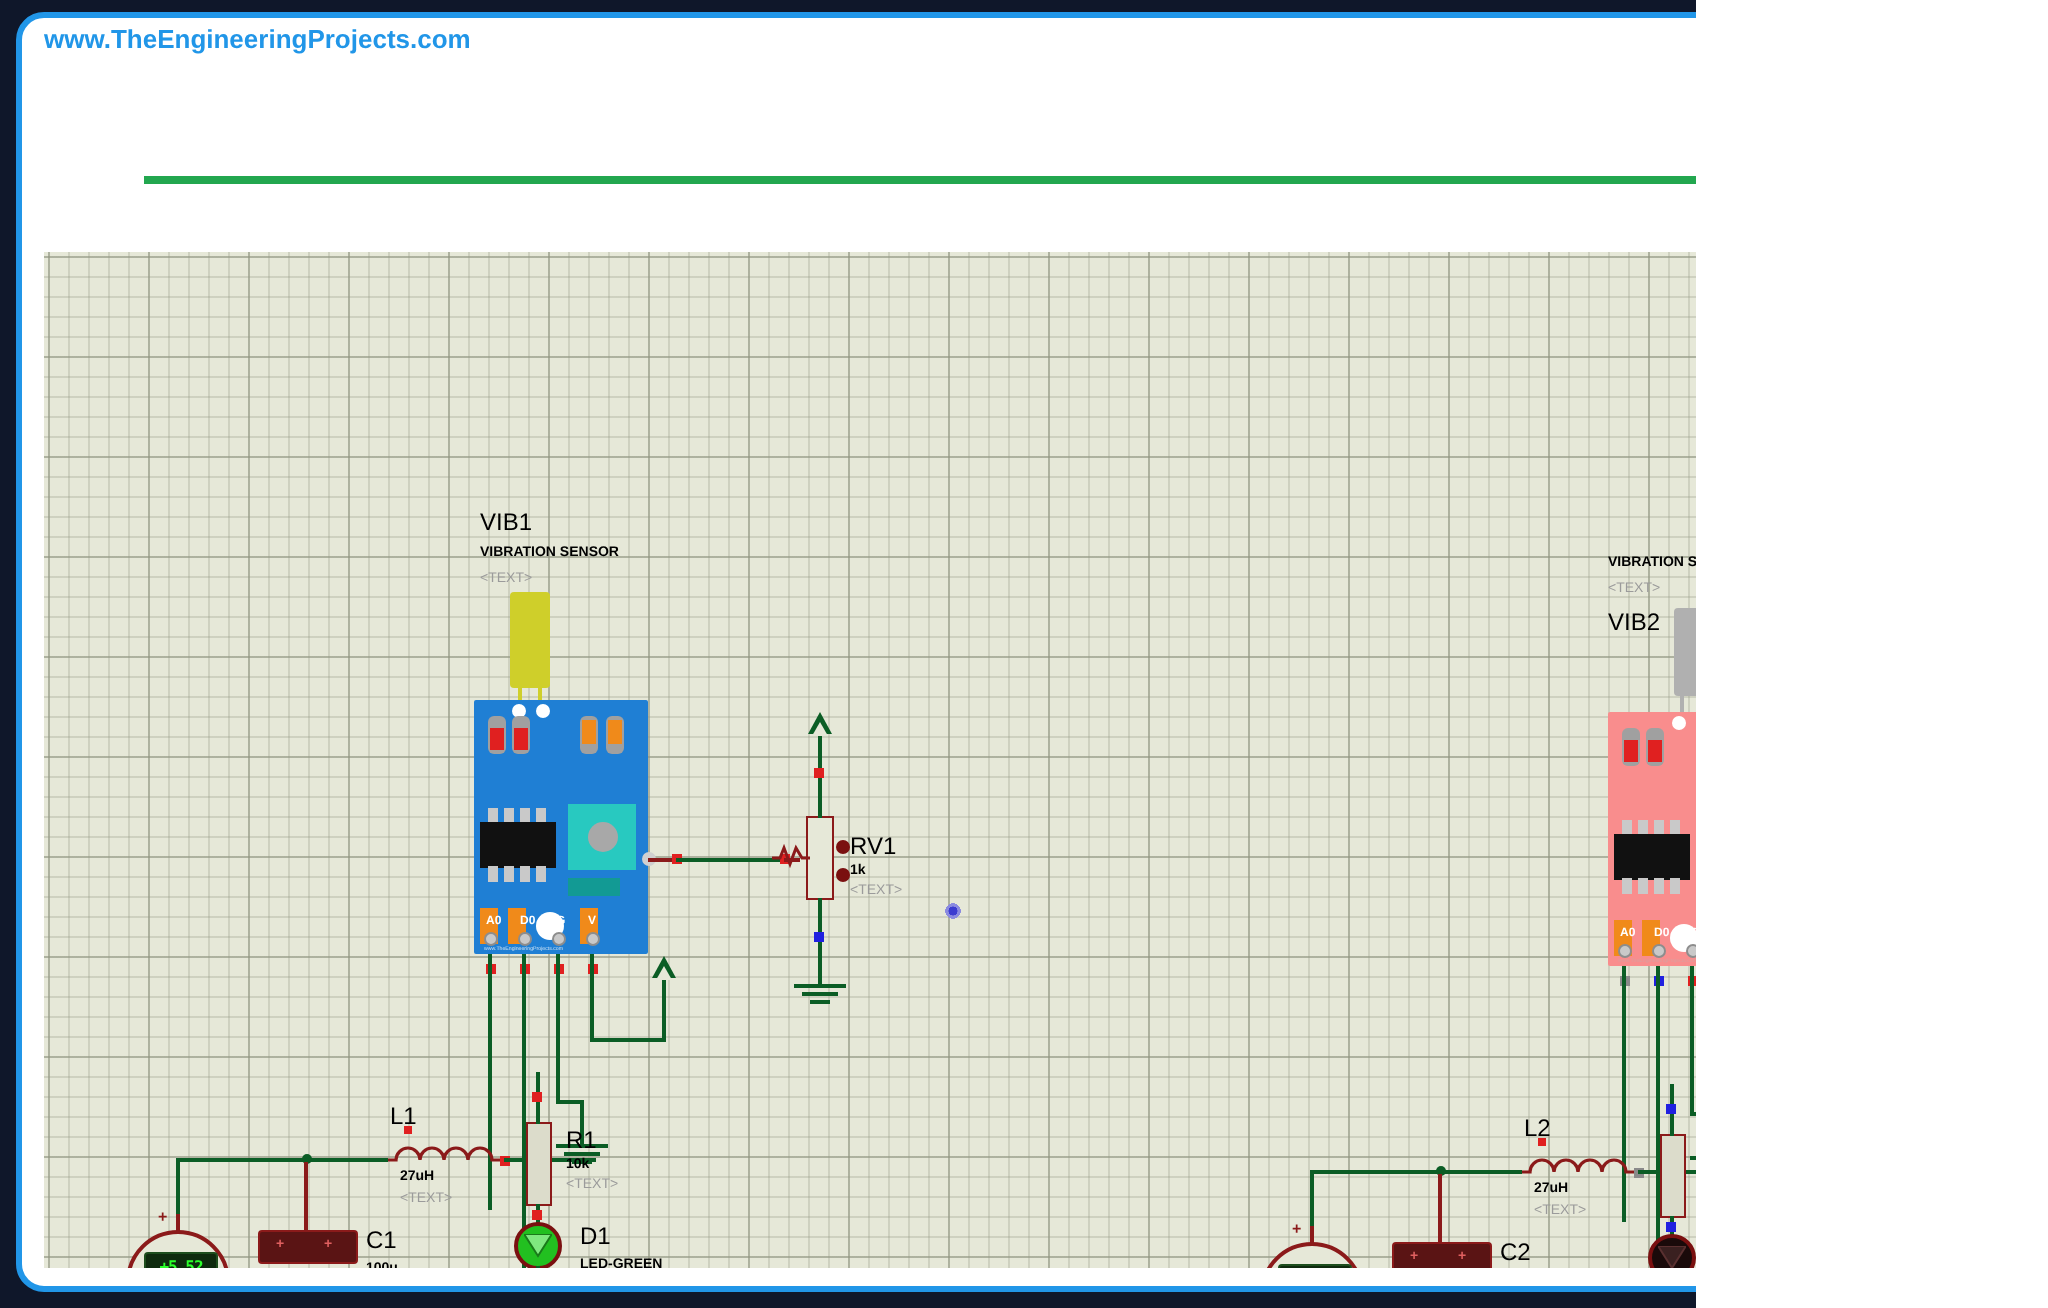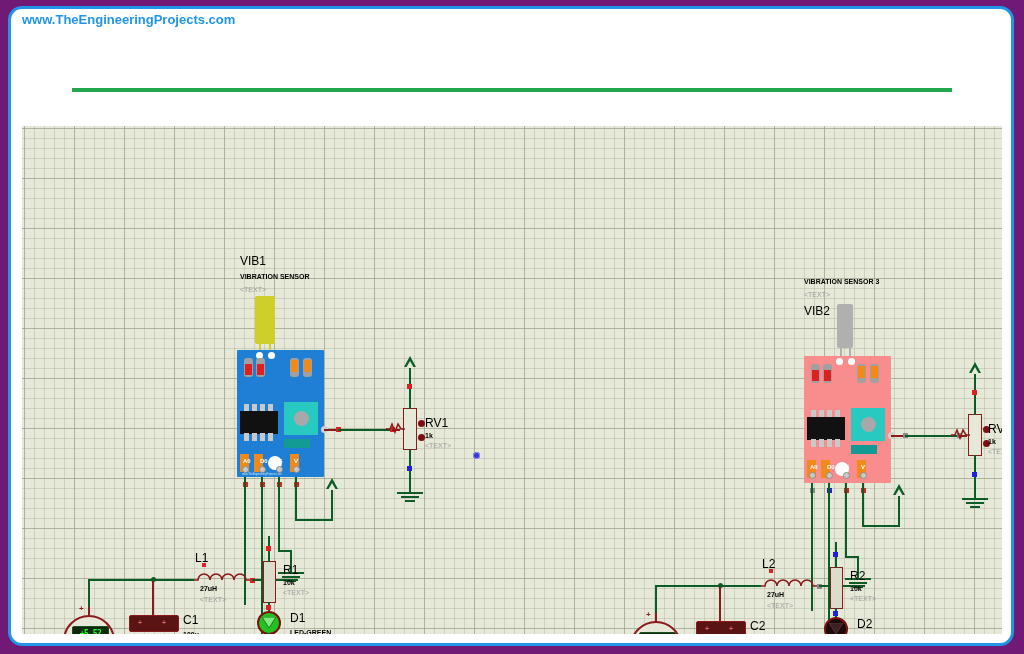--- a/index.html
+++ b/index.html
@@ -1,18 +1,18 @@
 <!DOCTYPE html>
 <html><head>
 <meta charset="utf-8">
 <style>
   html,body{margin:0;padding:0;background:#ffffff;}
   body{width:1024px;height:654px;font-family:"Liberation Sans",sans-serif;}
 
-  #page{position:relative;width:1024px;height:654px;background:#701a75;overflow:hidden;text-decoration:underline;}
+  #page{position:relative;width:848px;height:654px;background:#0f172a;overflow:hidden;text-decoration:underline;}
 
   
   #frame{position:absolute;left:8px;top:6px;width:1006px;height:640px;
          border:3px solid #2196e8;border-radius:14px;box-sizing:border-box;background:#fff;}
 
   
   #site-url{position:absolute;left:22px;top:12px;font-size:13px;font-weight:bold;color:#2196e8;letter-spacing:0px;}
   #title{position:absolute;left:0;top:44px;width:1024px;text-align:center;
          font-size:31px;font-weight:bold;color:#22a74f;letter-spacing:0px;}
   #title-rule{position:absolute;left:72px;top:88px;width:880px;height:4px;background:#22a74f;}

